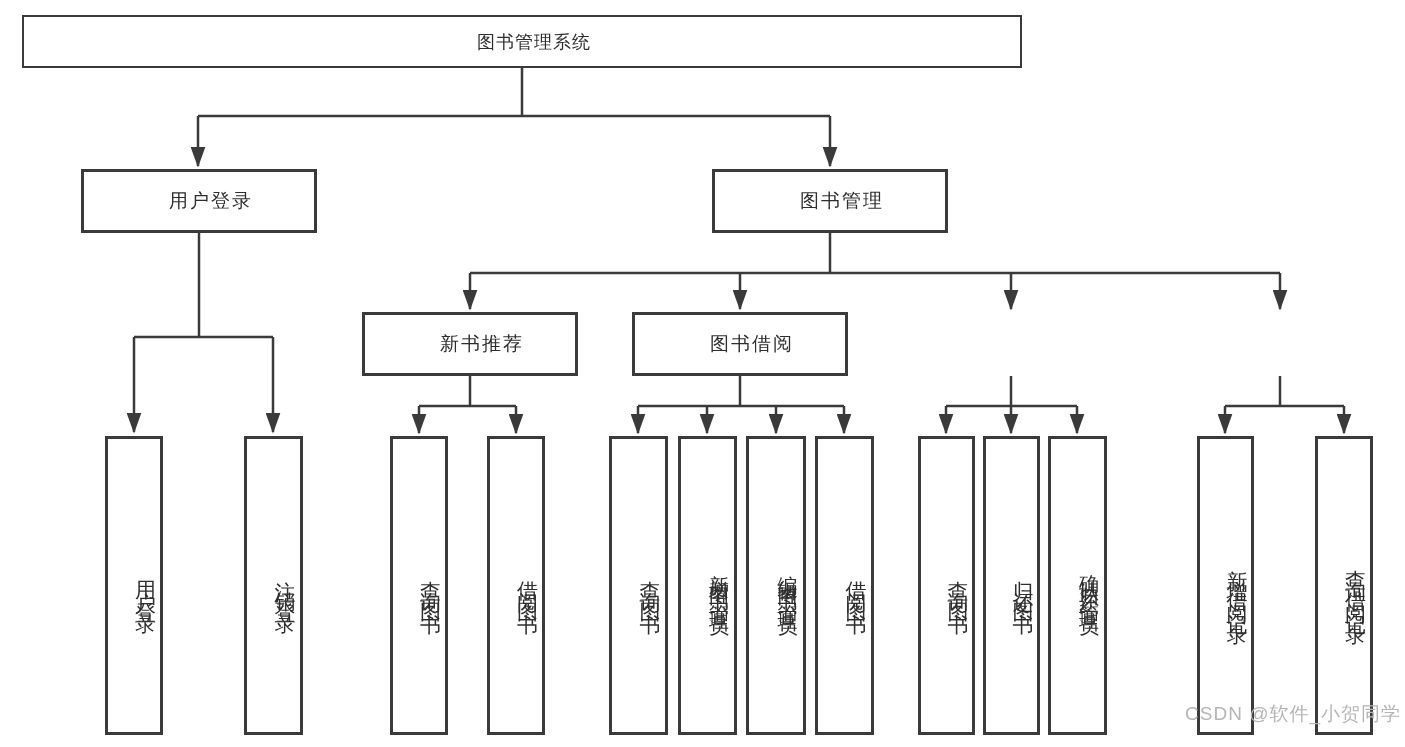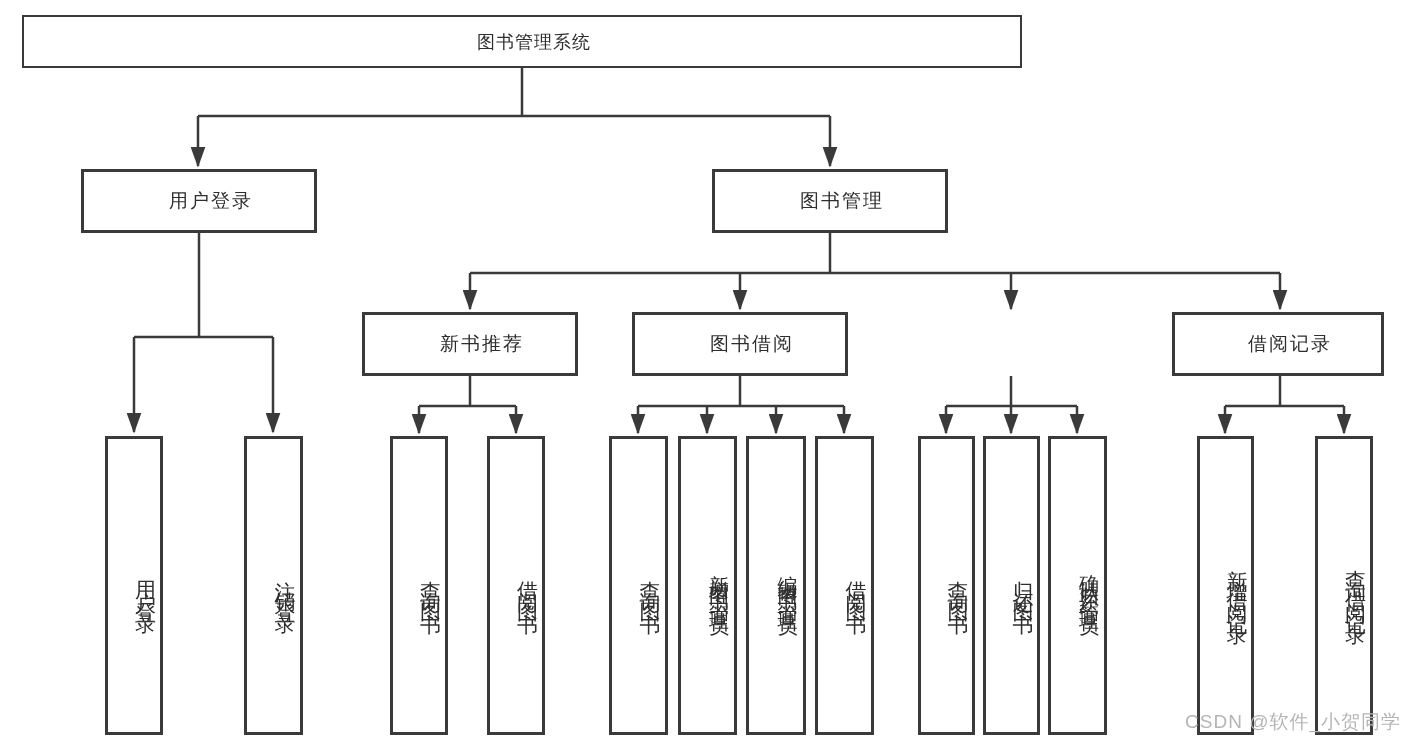--- a/index.html
+++ b/index.html
@@ -18,21 +18,21 @@
   }
   .rootbox { border-width:2.5px; font-size:18px; letter-spacing:1px; }
   .hbox  { font-size:19px; letter-spacing:2px; }
   .leaf  { border-width:3px; }
   .vtext {
     writing-mode:vertical-rl; text-orientation:mixed;
     font-size:21px; letter-spacing:11px; line-height:1;
   }
   .vtext.dense { font-size:20px; letter-spacing:6px; }
   #watermark {
-    position:absolute; right:4px; bottom:12px; z-index:5;
+    position:absolute; right:4px; bottom:20px; z-index:5;
     font-size:19px; color:var(--wm); letter-spacing:1px; white-space:nowrap;
   }
 </style>
 </head>
 <body>
 
 <div id="canvas">
 
   <svg id="wires" viewBox="0 0 1405 747" xmlns="http://www.w3.org/2000/svg" aria-hidden="true">
     <defs>
@@ -92,23 +92,20 @@
   <div class="box hbox" style="left:362px; top:312px; width:216px; height:64px;">
     <span>新书推荐</span>
   </div>
 
   <div class="box hbox" style="left:712px; top:169px; width:236px; height:64px;">
     <span>图书管理</span>
   </div>
   <div class="box hbox" style="left:632px; top:312px; width:216px; height:64px;text-align:center;">
     <span>图书借阅</span>
   </div>
-  <div class="box hbox" style="left:1172px; top:312px; width:212px; height:64px;">
-    <span>借阅记录</span>
-  </div>
 
   <div class="box leaf" style="left:105px; top:436px; width:58px; height:299px;">
     <span class="vtext">用户登录</span>
   </div>
   <div class="box leaf" style="left:244px; top:436px; width:59px; height:299px;">
     <span class="vtext">注销登录</span>
   </div>
 
   <div class="box leaf" style="left:390px; top:436px; width:58px; height:299px;">
     <span class="vtext">查询图书</span>

